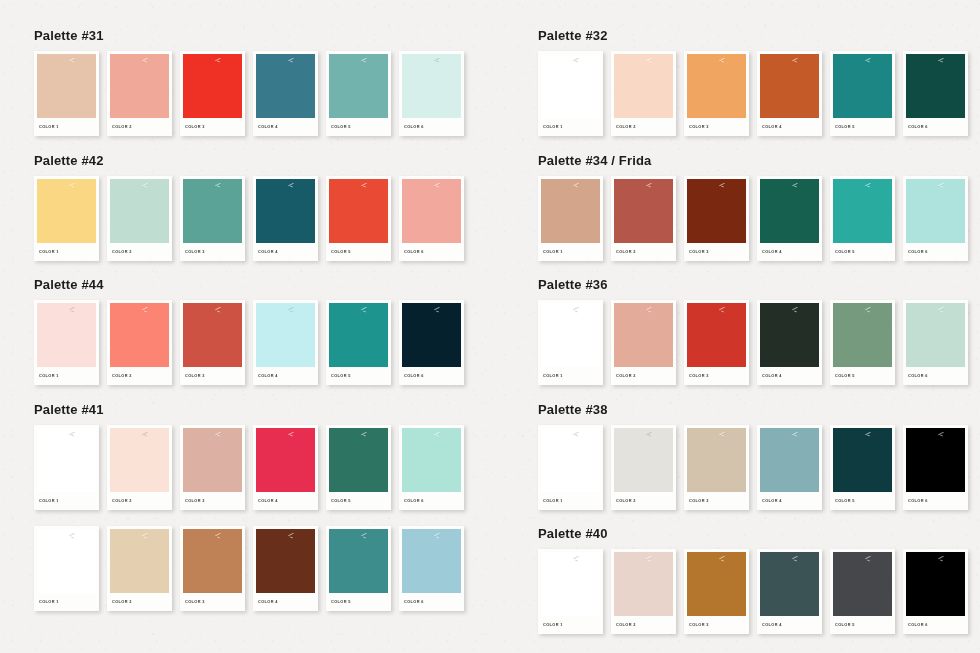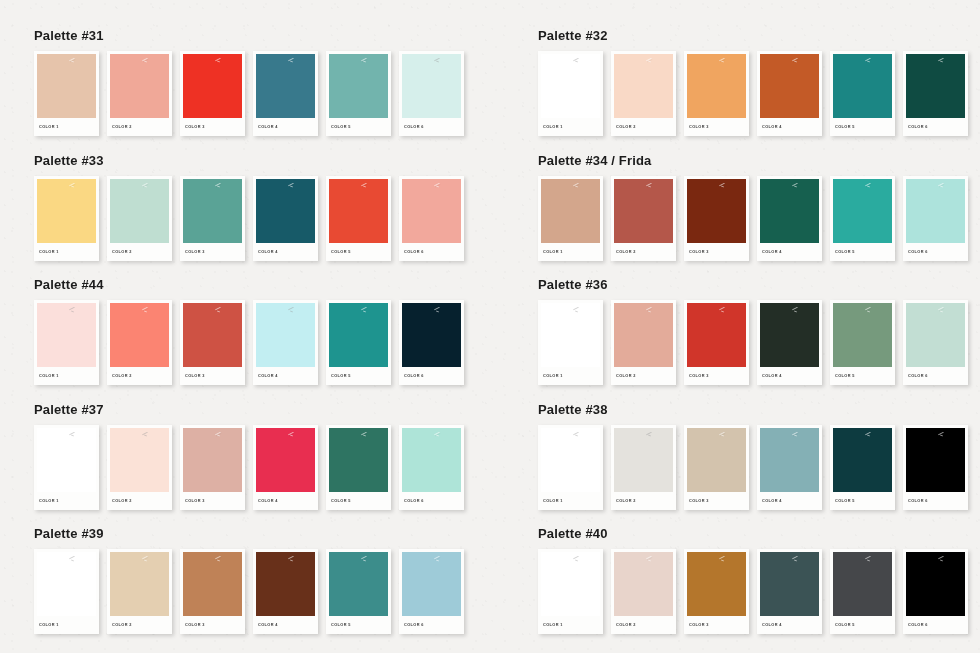--- a/index.html
+++ b/index.html
@@ -222,21 +222,21 @@
           <div class="swatch-card">
             <div class="swatch-color" style="background-color: rgb(15, 75, 66);"></div>
             <span class="swatch-pin"></span>
             <div class="swatch-footer">
               <span class="swatch-label">COLOR 6</span>
             </div>
           </div>
         </div>
       </div>
       <div class="palette-block">
-        <div class="palette-title">Palette #33</div>
+        <div class="palette-title">Palette #42</div>
         <div class="swatch-row">
           <div class="swatch-card">
             <div class="swatch-color" style="background-color: rgb(250, 216, 131);"></div>
             <span class="swatch-pin"></span>
             <div class="swatch-footer">
               <span class="swatch-label">COLOR 1</span>
             </div>
           </div>
           <div class="swatch-card">
             <div class="swatch-color" style="background-color: rgb(191, 222, 209);"></div>
@@ -410,21 +410,21 @@
           <div class="swatch-card">
             <div class="swatch-color" style="background-color: rgb(194, 222, 211);"></div>
             <span class="swatch-pin"></span>
             <div class="swatch-footer">
               <span class="swatch-label">COLOR 6</span>
             </div>
           </div>
         </div>
       </div>
       <div class="palette-block">
-        <div class="palette-title">Palette #37</div>
+        <div class="palette-title">Palette #41</div>
         <div class="swatch-row">
           <div class="swatch-card light">
             <div class="swatch-color" style="background-color: rgb(255, 255, 255);"></div>
             <span class="swatch-pin"></span>
             <div class="swatch-footer">
               <span class="swatch-label">COLOR 1</span>
             </div>
           </div>
           <div class="swatch-card light">
             <div class="swatch-color" style="background-color: rgb(251, 226, 215);"></div>
@@ -504,21 +504,20 @@
           <div class="swatch-card">
             <div class="swatch-color" style="background-color: rgb(0, 0, 0);"></div>
             <span class="swatch-pin"></span>
             <div class="swatch-footer">
               <span class="swatch-label">COLOR 6</span>
             </div>
           </div>
         </div>
       </div>
       <div class="palette-block">
-        <div class="palette-title">Palette #39</div>
         <div class="swatch-row">
           <div class="swatch-card light">
             <div class="swatch-color" style="background-color: rgb(255, 255, 255);"></div>
             <span class="swatch-pin"></span>
             <div class="swatch-footer">
               <span class="swatch-label">COLOR 1</span>
             </div>
           </div>
           <div class="swatch-card">
             <div class="swatch-color" style="background-color: rgb(228, 207, 177);"></div>

